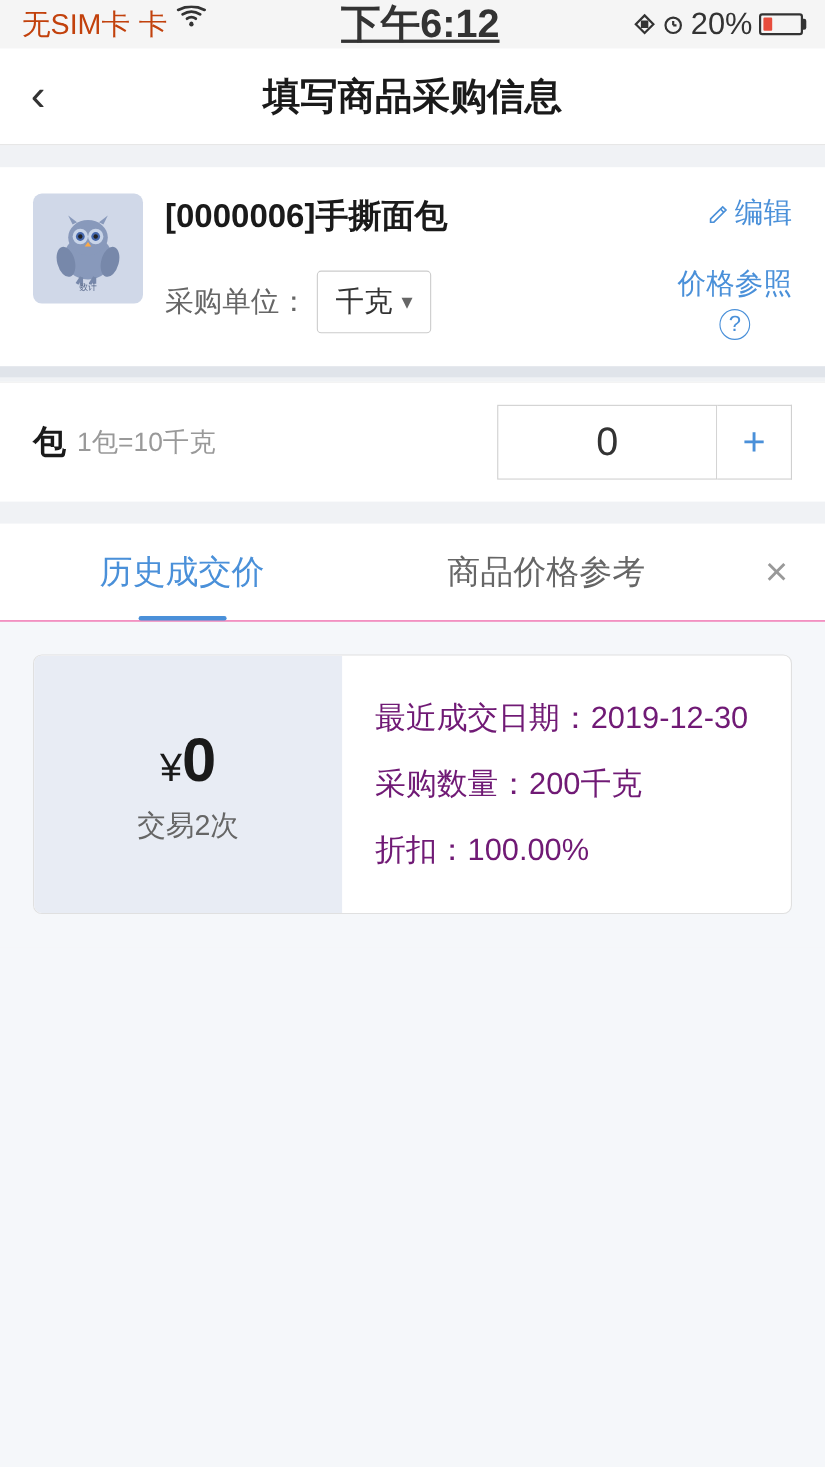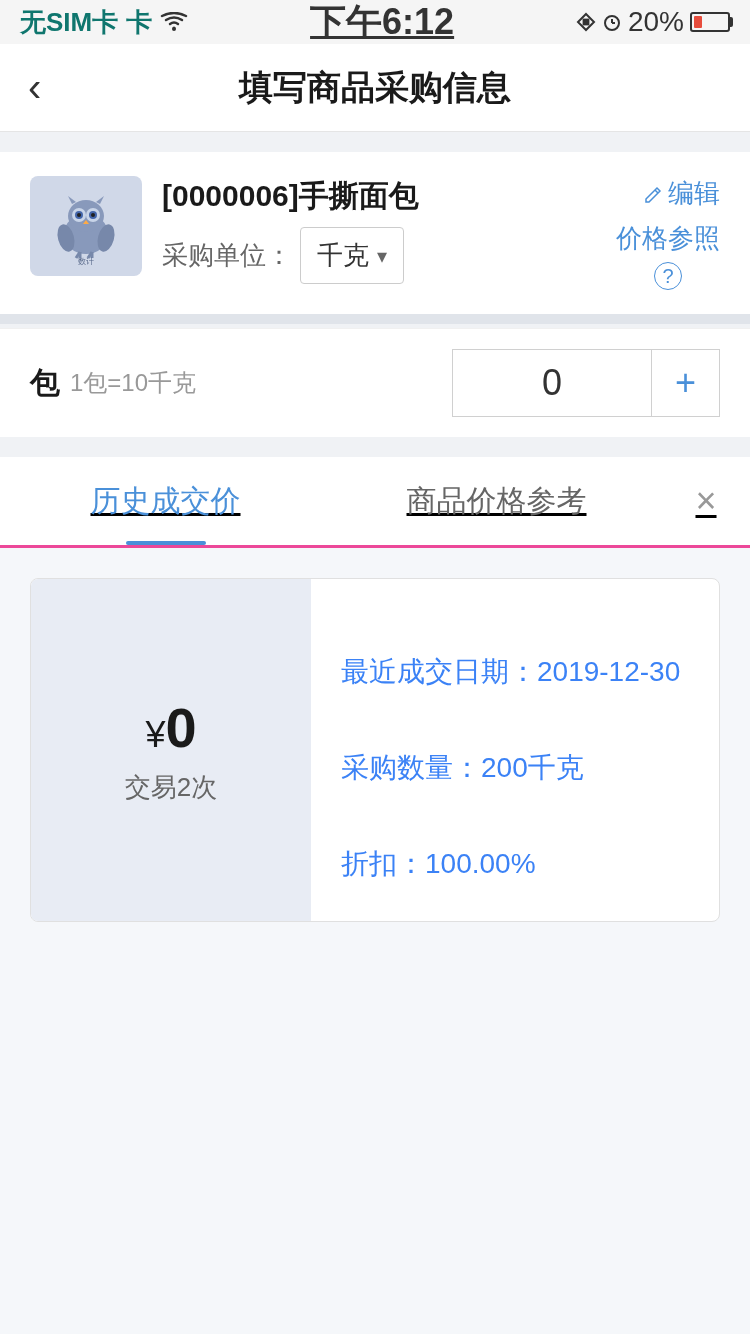--- a/index.html
+++ b/index.html
@@ -19,25 +19,23 @@
       background: #f5f5f5;
       display: flex;
       align-items: center;
       justify-content: space-between;
       padding: 0 20px;
       font-size: 28px;
       font-weight: 500;
     }
     .status-left {
       display: flex;
-      align-items: center;
       gap: 8px;
       font-size: 26px;
-      color: #0f766e;
-      font-weight: bold;
+      color: #c2410c;
     }
     .status-center {
       font-size: 36px;
       font-weight: 600;
       color: #333;
       text-decoration: underline;
     }
     .status-right {
       display: flex;
       align-items: center;
@@ -107,38 +105,38 @@
     
     .product-section {
       background: #ffffff;
       margin-top: 20px;
       padding: 24px 30px 24px 30px;
       display: flex;
       align-items: flex-start;
       gap: 20px;
     }
     .product-image {
-      width: 112px;
+      width: 100px;
       height: 100px;
       background: #d0d8e8;
       border-radius: 8px;
       display: flex;
       align-items: center;
       justify-content: center;
       flex-shrink: 0;
       overflow: hidden;
     }
     .product-info {
       flex: 1;
     }
     .product-header {
       display: flex;
       justify-content: space-between;
       align-items: flex-start;
-      margin-bottom: 4px;
+      margin-bottom: 23px;
     }
     .product-name {
       font-size: 30px;
       font-weight: 600;
       color: #1a1a1a;
     }
     .edit-btn {
       font-size: 26px;
       color: #4a90d9;
       display: flex;
@@ -232,25 +230,24 @@
       justify-content: center;
       font-size: 36px;
       color: #4a90d9;
       cursor: pointer;
     }
 
     
     .tabs-container {
       background: #ffffff;
       margin-top: 20px;
-      border-bottom: 3px solid #ec4899;
+      border-bottom: 1px solid #ec4899;
       display: flex;
       align-items: center;
       position: relative;
-      text-decoration: underline;
     }
     .tab-item {
       flex: 1;
       height: 88px;
       display: flex;
       align-items: center;
       justify-content: center;
       font-size: 30px;
       cursor: pointer;
       position: relative;
@@ -319,23 +316,22 @@
     }
     .price-right {
       flex: 1;
       padding: 36px 30px;
       display: flex;
       flex-direction: column;
       gap: 18px;
     }
     .price-detail-row {
       font-size: 28px;
-      color: #3b82f6;
+      color: #701a75;
       line-height: 1.5;
-      margin-top: 36px;
     }
 
     
     .bottom-space {
       background: #f5f7fa;
       min-height: 600px;
     }
   </style>
 </head>
 <body>

